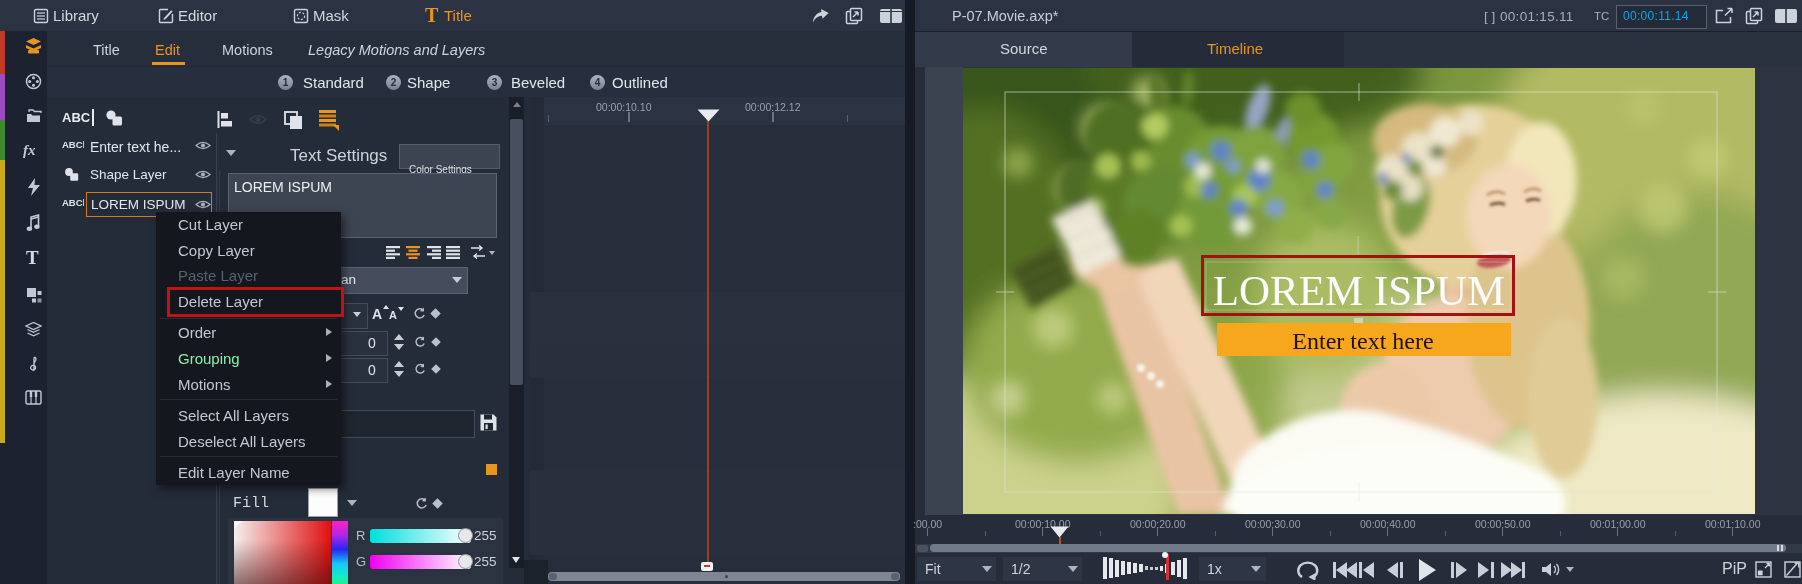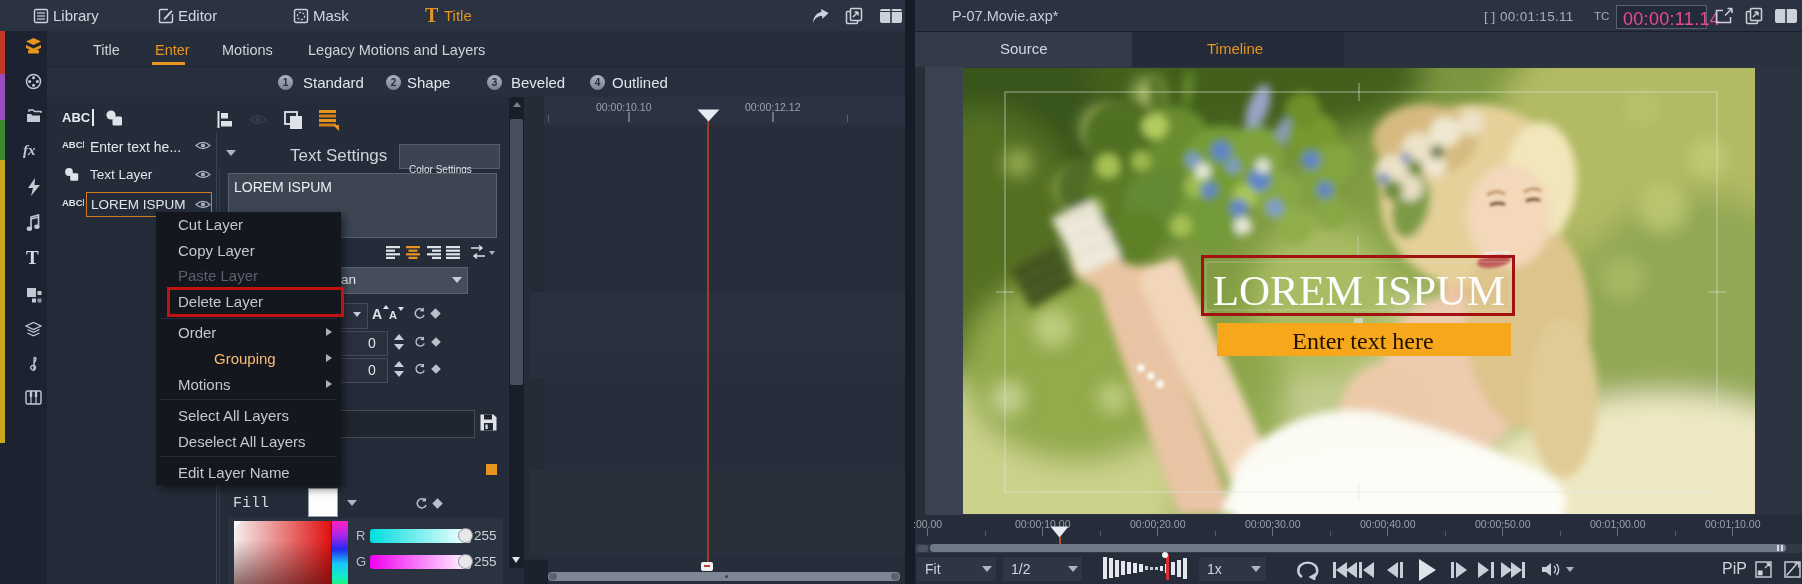--- a/index.html
+++ b/index.html
@@ -116,24 +116,24 @@
         <rect x="4.8" y="1" width="2.4" height="6" fill="#c3c9d2"></rect>
         <rect x="9.8" y="1" width="2.4" height="6" fill="#c3c9d2"></rect>
       </svg>
   </div>
 
   <div class="abs" style="left:47px;top:31px;width:858px;height:35px;background:#262d3b;"></div>
 
   <div class="abs" style="left:47px;top:66px;width:858px;height:31px;background:#272e3d;border-top:1px solid #222834;"></div>
   <div id="row23">
     <div class="abs txt" style="left:93px;top:42px;font-size:14.5px;color:#cfd3da;">Title</div>
-    <div class="abs txt" style="left:155px;top:42px;font-size:14.5px;color:#e8951f;">Enter</div>
+    <div class="abs txt" style="left:155px;top:42px;font-size:14.5px;color:#e8951f;">Edit</div>
     <div class="abs" style="left:152px;top:62px;width:33px;height:2.5px;background:#e8951f;"></div>
     <div class="abs txt" style="left:222px;top:42px;font-size:14.5px;color:#cfd3da;">Motions</div>
-    <div class="abs txt" style="left:308px;top:42px;font-size:14.5px;color:#cfd3da;">Legacy Motions and Layers</div>
+    <div class="abs txt" style="left:308px;top:42px;font-size:14.5px;color:#cfd3da;font-style:italic;">Legacy Motions and Layers</div>
     <div class="abs" style="left:278px;top:75px;width:15px;height:15px;border-radius:50%;background:linear-gradient(#aeb4bd,#798290);color:#272e3a;font-size:10px;font-weight:bold;text-align:center;line-height:15px;">1</div>
     <div class="abs txt" style="left:303px;top:74px;font-size:15px;color:#e2e5ea;">Standard</div>
     <div class="abs" style="left:386px;top:75px;width:15px;height:15px;border-radius:50%;background:linear-gradient(#aeb4bd,#798290);color:#272e3a;font-size:10px;font-weight:bold;text-align:center;line-height:15px;">2</div>
     <div class="abs txt" style="left:407px;top:74px;font-size:15px;color:#e2e5ea;">Shape</div>
     <div class="abs" style="left:487px;top:75px;width:15px;height:15px;border-radius:50%;background:linear-gradient(#aeb4bd,#798290);color:#272e3a;font-size:10px;font-weight:bold;text-align:center;line-height:15px;">3</div>
     <div class="abs txt" style="left:511px;top:74px;font-size:15px;color:#e2e5ea;">Beveled</div>
     <div class="abs" style="left:590px;top:75px;width:15px;height:15px;border-radius:50%;background:linear-gradient(#aeb4bd,#798290);color:#272e3a;font-size:10px;font-weight:bold;text-align:center;line-height:15px;">4</div>
     <div class="abs txt" style="left:612px;top:74px;font-size:15px;color:#e2e5ea;">Outlined</div>
   </div>
 
@@ -150,21 +150,21 @@
     <div class="abs txt" style="left:62px;top:139px;font-size:9.5px;font-weight:bold;color:#dfe3e9;">ABC<span style="font-weight:normal;">l</span></div>
     <div class="abs txt" style="left:90px;top:139px;font-size:14px;color:#e2e5eb;">Enter text he...</div>
     <svg class="abs" style="left:195px;top:140px;" width="16" height="11" viewBox="0 0 16 11">
         <path d="M1 5.5 Q8 -0.8 15 5.5 Q8 11.8 1 5.5 Z" fill="none" stroke="#a8afbb" stroke-width="1.2"></path>
         <circle cx="8" cy="5.5" r="2.1" fill="#a8afbb"></circle>
       </svg>
     <svg class="abs" style="left:64px;top:167px;" width="16" height="15" viewBox="0 0 16 15">
         <circle cx="5" cy="5" r="3.9" fill="#dfe3e9"></circle>
         <rect x="6.2" y="6.2" width="8" height="7.6" rx="1.2" fill="#dfe3e9"></rect>
       </svg>
-    <div class="abs txt" style="left:90px;top:167px;font-size:13.5px;color:#e2e5eb;">Text Layer</div>
+    <div class="abs txt" style="left:90px;top:167px;font-size:13.5px;color:#e2e5eb;">Shape Layer</div>
     <svg class="abs" style="left:195px;top:169px;" width="16" height="11" viewBox="0 0 16 11">
         <path d="M1 5.5 Q8 -0.8 15 5.5 Q8 11.8 1 5.5 Z" fill="none" stroke="#a8afbb" stroke-width="1.2"></path>
         <circle cx="8" cy="5.5" r="2.1" fill="#a8afbb"></circle>
       </svg>
     <div class="abs txt" style="left:62px;top:197px;font-size:9.5px;font-weight:bold;color:#dfe3e9;">ABC<span style="font-weight:normal;">l</span></div>
     <div class="abs" style="left:86px;top:192px;width:124px;height:23px;border:1.5px solid #cf7b1e;"></div>
     <div class="abs txt" style="left:91px;top:197px;font-size:13.5px;color:#e2e5eb;">LOREM ISPUM</div>
     <svg class="abs" style="left:195px;top:199px;" width="16" height="11" viewBox="0 0 16 11">
         <path d="M1 5.5 Q8 -0.8 15 5.5 Q8 11.8 1 5.5 Z" fill="none" stroke="#a8afbb" stroke-width="1.2"></path>
         <circle cx="8" cy="5.5" r="2.1" fill="#a8afbb"></circle>
@@ -346,21 +346,21 @@
 
   <div class="abs" style="left:915px;top:0;width:887px;height:584px;background:#2d3340;"></div>
   <div id="rightPanel">
 
     <div class="abs" style="left:915px;top:0;width:887px;height:31px;background:#2b3342;border-bottom:1px solid #1a1f29;"></div>
     <div class="abs txt" style="left:952px;top:8px;font-size:14.5px;color:#c9cdd5;">P-07.Movie.axp*</div>
     <div class="abs txt" style="left:1484px;top:9px;font-size:13.5px;color:#a8aeb9;">[ ]</div>
     <div class="abs txt" style="left:1500px;top:9px;font-size:13.5px;color:#a8aeb9;letter-spacing:0.3px;">00:01:15.11</div>
     <div class="abs txt" style="left:1594px;top:10px;font-size:11.5px;color:#a8aeb9;">TC</div>
     <div class="abs" style="left:1616px;top:5px;width:89px;height:22px;border:1px solid #596070;background:#242b38;"></div>
-    <div class="abs txt" style="left:1623px;top:9px;font-size:18px;color:#ec4899;letter-spacing:0.3px;">00:00:11.14</div>
+    <div class="abs txt" style="left:1623px;top:9px;font-size:12px;color:#0ea5e9;letter-spacing:0.3px;">00:00:11.14</div>
     <svg class="abs" style="left:1714px;top:7px;" width="20" height="18" viewBox="0 0 20 18">
         <path d="M9 3.5 L2.5 3.5 L2.5 15.5 L16.5 15.5 L16.5 10" fill="none" stroke="#cdd2da" stroke-width="1.5"></path>
         <path d="M11 8.5 L18 1.5 M18 1.5 L13.5 1.5 M18 1.5 L18 6" stroke="#cdd2da" stroke-width="1.5" fill="none"></path>
       </svg>
     <svg class="abs" style="left:1744px;top:6px;" width="20" height="20" viewBox="0 0 20 20">
         <rect x="2.5" y="5.5" width="11" height="12" rx="1" fill="none" stroke="#cdd2da" stroke-width="1.5"></rect>
         <rect x="6.5" y="2.5" width="11" height="12" rx="1" fill="#2b3342" stroke="#cdd2da" stroke-width="1.5"></rect>
         <path d="M9 11 L14 6 M14 6 L10.5 6 M14 6 L14 9.5" stroke="#cdd2da" stroke-width="1.5" fill="none"></path>
       </svg>
     <svg class="abs" style="left:1774px;top:8px;" width="24" height="16" viewBox="0 0 24 16">
@@ -654,21 +654,21 @@
   <div id="ctxMenu">
     <div class="abs" style="left:156px;top:212px;width:185px;height:273px;background:#14171e;box-shadow:3px 4px 8px rgba(0,0,0,0.5);"></div>
     <div class="abs txt" style="left:178px;top:216px;font-size:15px;color:#c3c8d0;">Cut Layer</div>
     <div class="abs txt" style="left:178px;top:242px;font-size:15px;color:#c3c8d0;">Copy Layer</div>
     <div class="abs txt" style="left:178px;top:267px;font-size:15px;color:#596070;">Paste Layer</div>
     <div class="abs txt" style="left:178px;top:293px;font-size:15px;color:#c3c8d0;text-align:right;">Delete Layer</div>
     <div class="abs" style="left:167px;top:287px;width:171px;height:24px;border:3px solid #c01414;"></div>
     <div class="abs" style="left:160px;top:318px;width:177px;height:1px;background:#272c38;"></div>
     <div class="abs txt" style="left:178px;top:324px;font-size:15px;color:#c3c8d0;">Order</div>
     <div class="abs" style="left:326px;top:328px;width:0;height:0;border-top:4.5px solid transparent;border-bottom:4.5px solid transparent;border-left:6px solid #aab1bd;"></div>
-    <div class="abs txt" style="left:178px;top:350px;font-size:15px;color:#fdba74;margin-left:36px;">Grouping</div>
+    <div class="abs txt" style="left:178px;top:350px;font-size:15px;color:#86efac;">Grouping</div>
     <div class="abs" style="left:326px;top:354px;width:0;height:0;border-top:4.5px solid transparent;border-bottom:4.5px solid transparent;border-left:6px solid #aab1bd;"></div>
     <div class="abs txt" style="left:178px;top:376px;font-size:15px;color:#c3c8d0;">Motions</div>
     <div class="abs" style="left:326px;top:380px;width:0;height:0;border-top:4.5px solid transparent;border-bottom:4.5px solid transparent;border-left:6px solid #aab1bd;"></div>
     <div class="abs" style="left:160px;top:399px;width:177px;height:1px;background:#272c38;"></div>
     <div class="abs txt" style="left:178px;top:407px;font-size:15px;color:#c3c8d0;">Select All Layers</div>
     <div class="abs txt" style="left:178px;top:433px;font-size:15px;color:#c3c8d0;">Deselect All Layers</div>
     <div class="abs" style="left:160px;top:456px;width:177px;height:1px;background:#272c38;"></div>
     <div class="abs txt" style="left:178px;top:464px;font-size:15px;color:#c3c8d0;">Edit Layer Name</div>
   </div>
 

